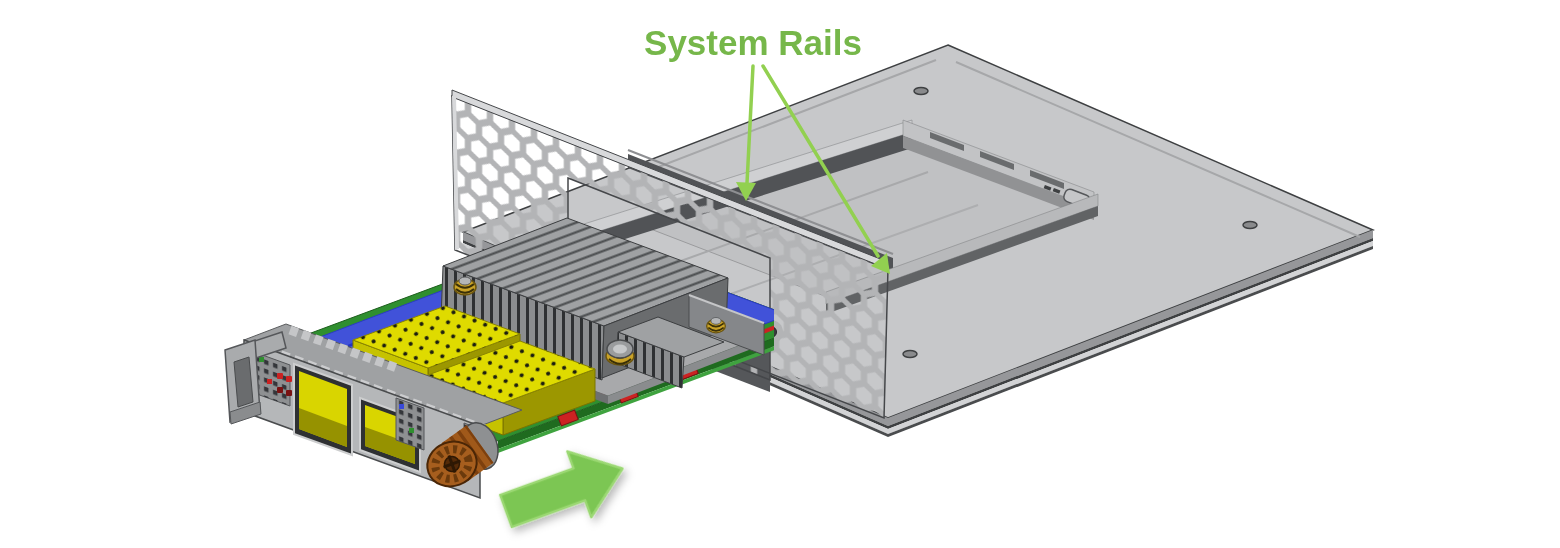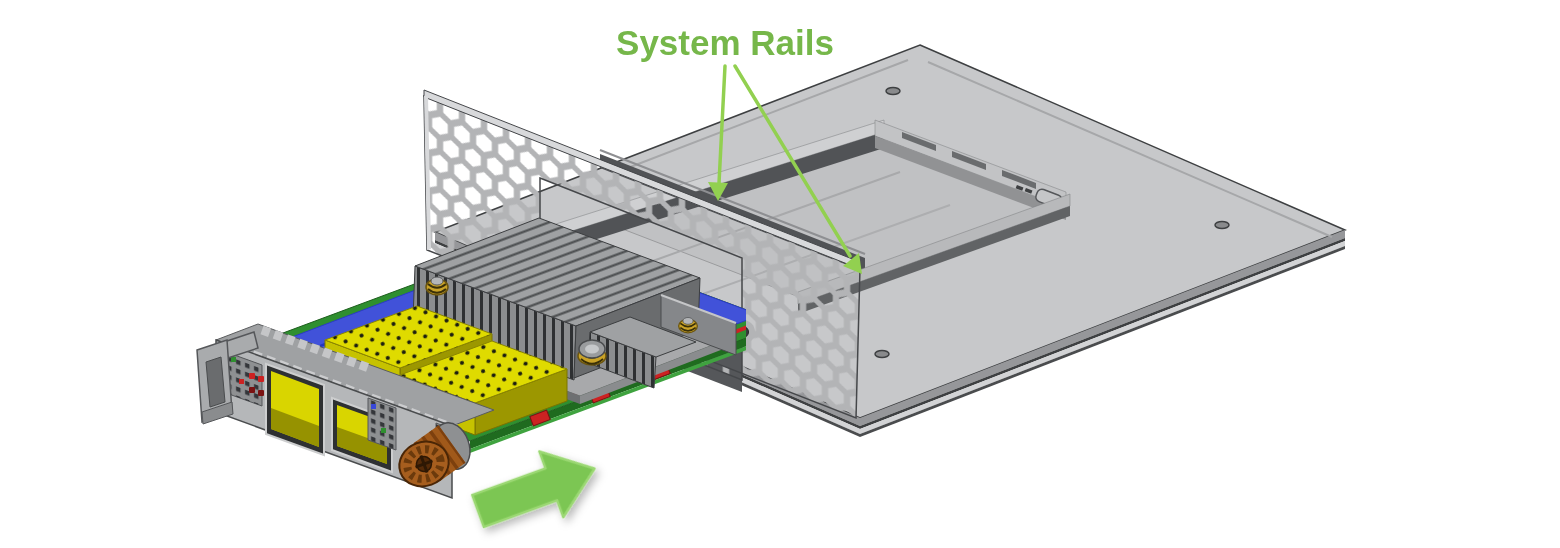--- a/index.html
+++ b/index.html
@@ -20,21 +20,21 @@
     --color-cage-yellow:#DFDB00;
     --color-heatsink-gray:#8B8D8F;
     --color-heatsink-dark:#3C3E40;
     --color-faceplate-gray:#B5B7B9;
     --color-thumbscrew-copper:#A65E1E;
     --color-spring-gold:#C9A227;
     --color-red-component:#CC2222;
   }
   html,body{margin:0;padding:0;background:#fff;}
   .stage{position:relative;width:1400px;height:548px;background:var(--color-background);overflow:hidden;
-         font-family:"Liberation Sans",sans-serif;}
+         font-family:"Liberation Sans",sans-serif;margin-left:28px;}
   svg{position:absolute;left:0;top:0;}
   .diagram-title{font-family:"Liberation Sans","DejaVu Sans",sans-serif;font-size:35px;font-weight:bold;
                  fill:var(--color-accent-green);text-anchor:middle;}
   .k-callout-stroke{stroke:var(--color-callout-green);stroke-width:3.5;stroke-linecap:round;fill:none;}
   .k-callout-head{fill:var(--color-callout-green);stroke:none;}
   .k-bigarrow{fill:var(--color-big-arrow-green);stroke:var(--color-big-arrow-edge);stroke-width:2.5;stroke-linejoin:round;}
   .k-plate{fill:var(--color-chassis-gray);stroke:var(--color-chassis-line-dark);stroke-width:1.5;}
   .k-side{fill:var(--color-chassis-side-gray);}
   .k-raildark{fill:var(--color-rail-dark);}
   .k-bracket-fill{fill:var(--color-bracket-gray);}

